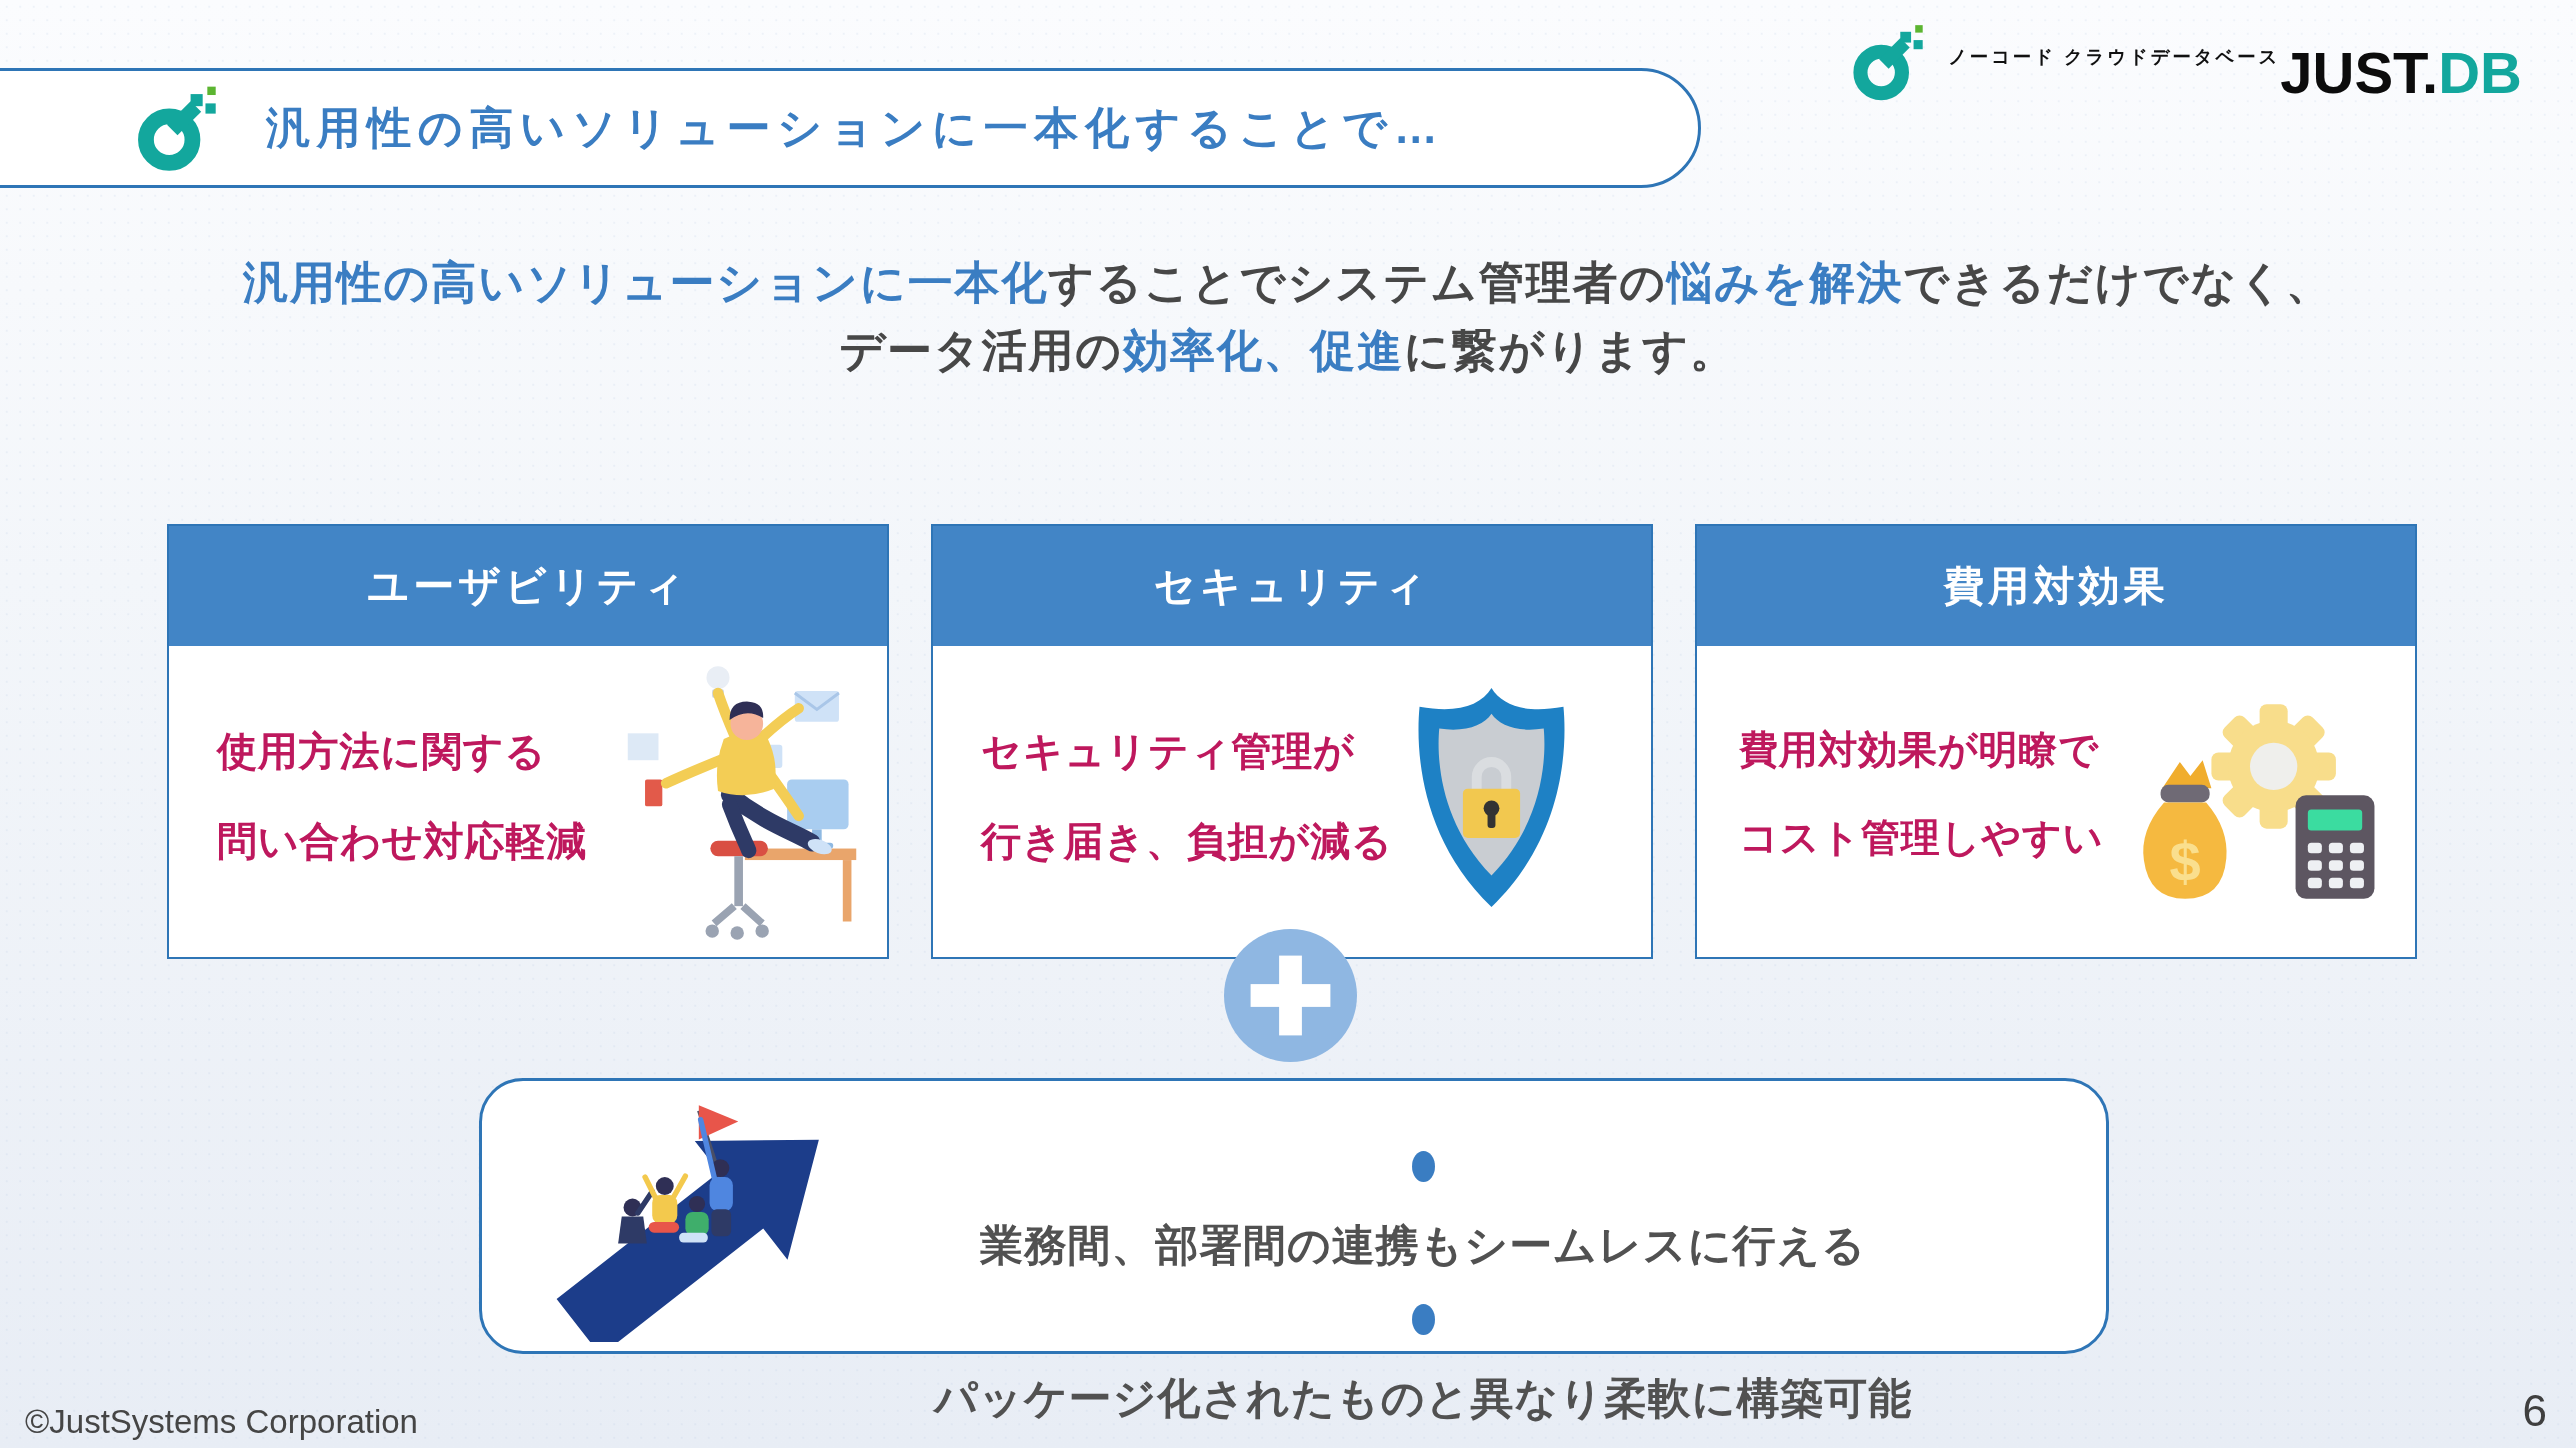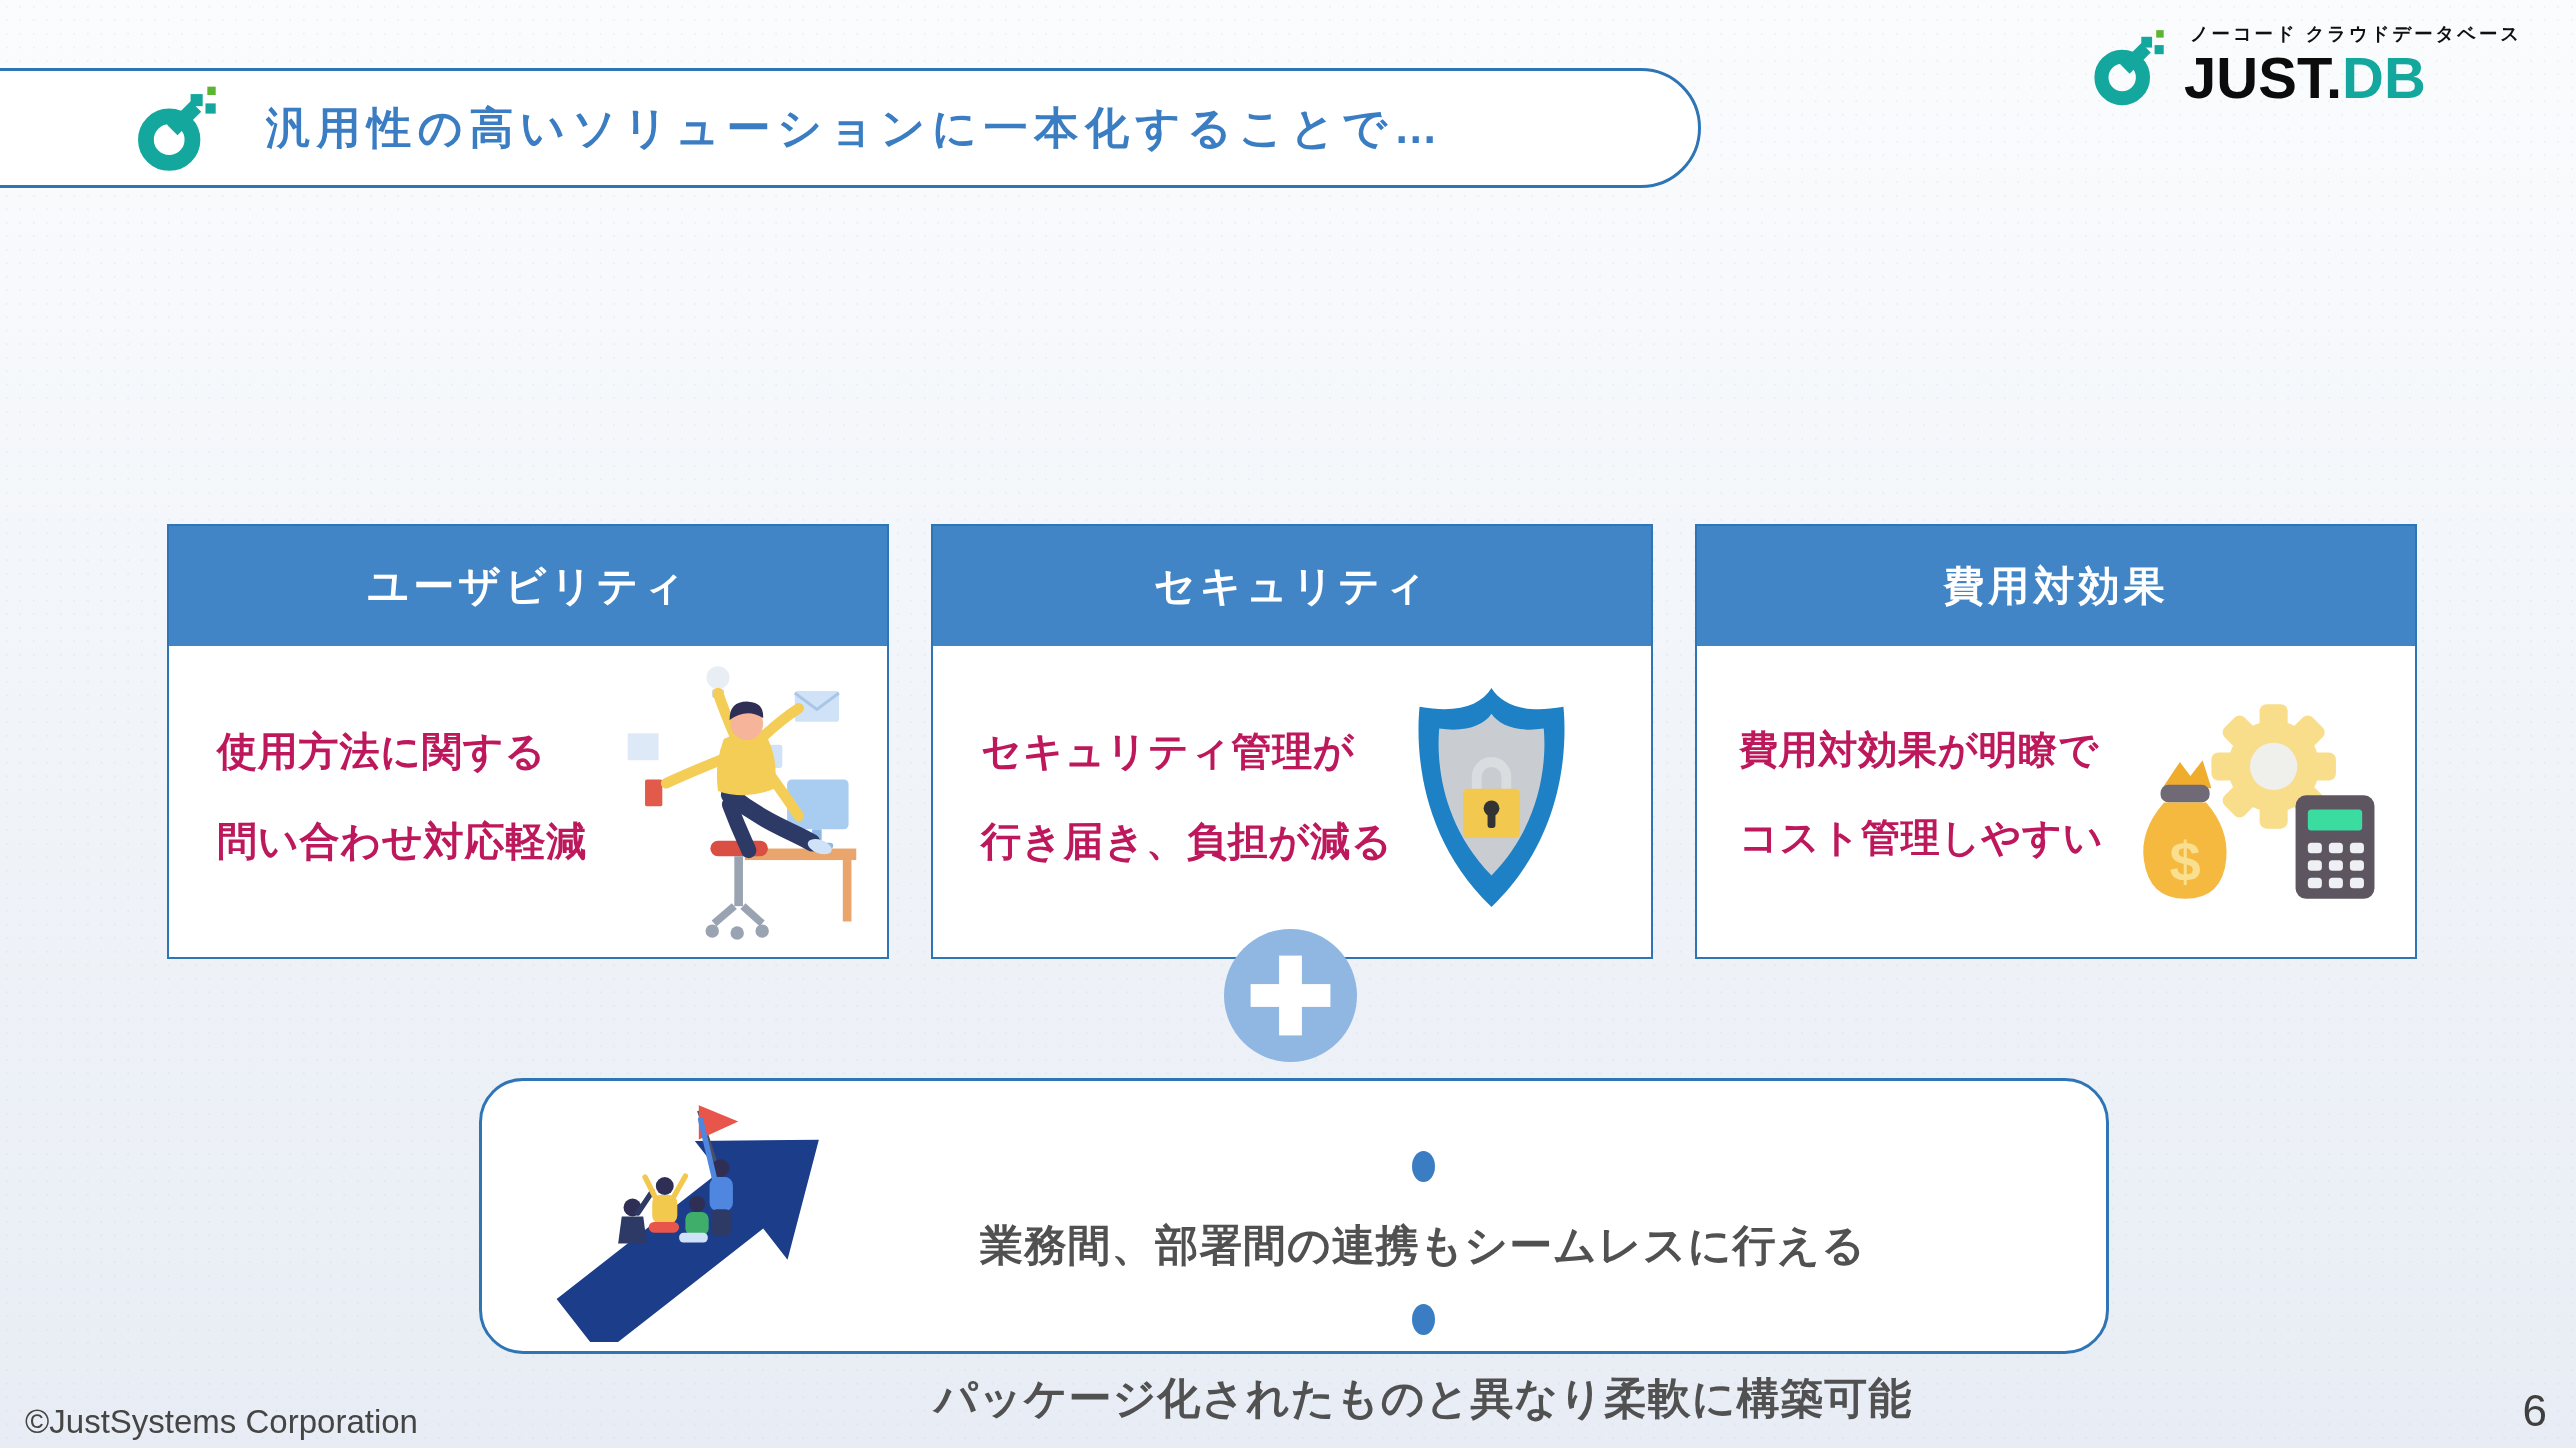--- a/index.html
+++ b/index.html
@@ -13,21 +13,21 @@
   
   .title-banner{position:absolute;top:68px;left:-68px;width:1769px;height:120px;
     background:#fff;border:3.9px solid #2e75b6;border-radius:62px;
     display:flex;align-items:center;padding-left:197px;box-sizing:border-box;z-index:2;}
   .banner-logo{width:93px;height:93px;margin-right:41px;flex:none;}
   .banner-title{font-size:44px;font-weight:700;color:#3a7dc2;letter-spacing:0.15em;white-space:nowrap;}
 
   
   .brand{position:absolute;top:21px;right:54px;display:flex;align-items:flex-end;gap:11.6px;z-index:2;}
   .brand-mark{width:83px;height:83px;flex:none;}
-  .brand-text{display:flex;flex-direction:column;padding-bottom:1.9px;}
+  .brand-text{display:flex;flex-direction:row;padding-bottom:1.9px;}
   .brand-tagline{font-size:18.4px;font-weight:700;color:#101010;letter-spacing:2.9px;margin:0 0 2.9px 5.8px;white-space:nowrap;}
   .brand-wordmark{font-size:58px;font-weight:800;color:#0c0c0c;line-height:1;letter-spacing:0;}
   .brand-db{color:#13a79d;}
 
   
   .subtitle{position:absolute;top:249px;left:0;width:100%;text-align:center;
     font-size:45px;font-weight:600;color:#474747;letter-spacing:0.04em;line-height:1.52;z-index:1;}
   .subtitle .hl{color:#3a7dc2;}
 
   
@@ -83,20 +83,24 @@
       <rect x="63" y="13" width="13" height="13" fill="#13a79d"></rect>
       <rect x="81" y="5" width="9" height="9" fill="#5cb531"></rect>
       <rect x="79" y="23" width="11" height="11" fill="#13a79d"></rect>
     </svg>
     <div class="brand-text">
       <div class="brand-tagline">ノーコード クラウドデータベース</div>
       <div class="brand-wordmark"><span>JUST.</span><span class="brand-db">DB</span></div>
     </div>
   </div>
 
+  <div class="subtitle">
+    <div><span class="hl">汎用性の高いソリューションに一本化</span><span>することでシステム管理者の</span><span class="hl">悩みを解決</span><span>できるだけでなく、</span></div>
+    <div><span>データ活用の</span><span class="hl">効率化、促進</span><span>に繋がります。</span></div>
+  </div>
 
   <div class="cards">
 
     <div class="card">
       <div class="card-header">ユーザビリティ</div>
       <div class="card-body">
         <div class="card-text">
           <div>使用方法に関する</div>
           <div>問い合わせ対応軽減</div>
         </div>

